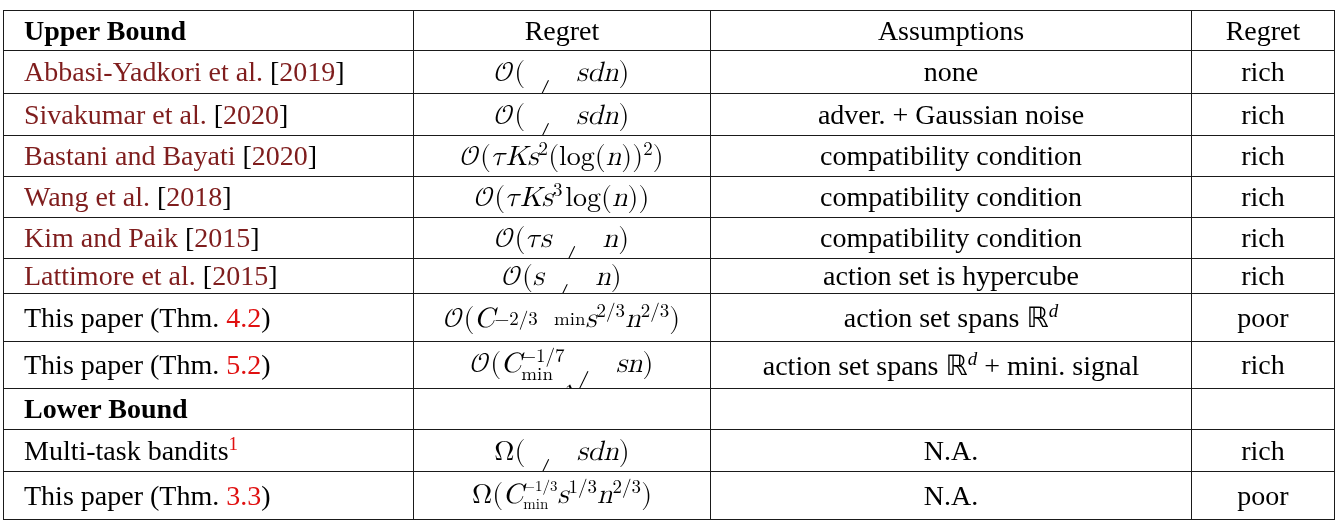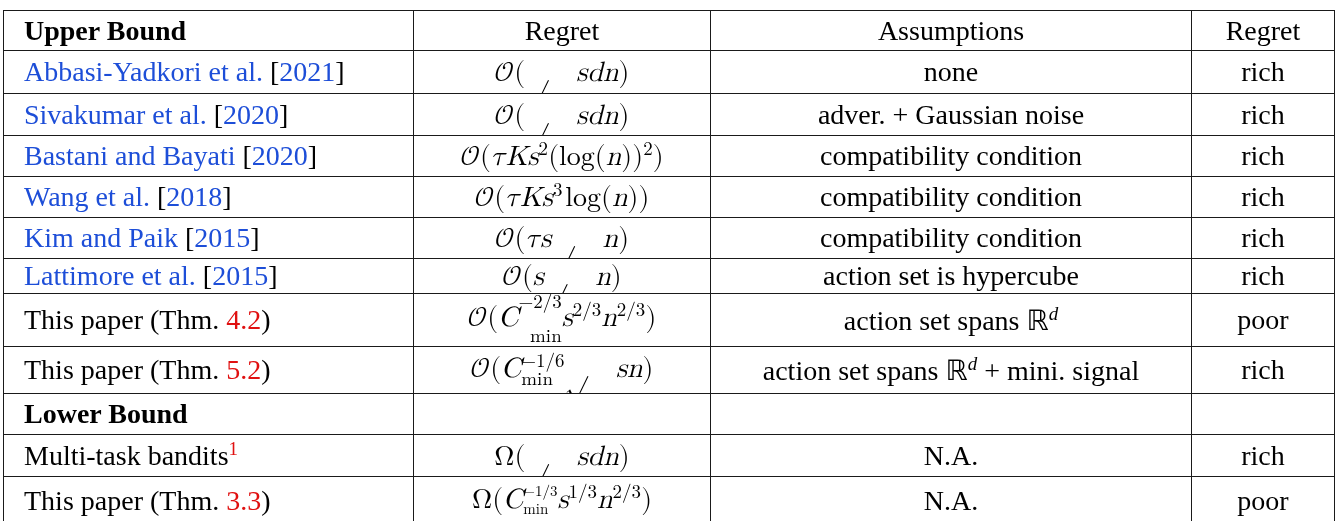--- a/index.html
+++ b/index.html
@@ -6,21 +6,21 @@
   body { width: 1336px; height: 521px; overflow: hidden; position: relative;
          font-family: "Liberation Serif", "DejaVu Serif", serif; color: #000; }
   table.rt { position: absolute; left: 3px; top: 10px; border-collapse: collapse;
              width: 1331px; table-layout: fixed; }
   table.rt td, table.rt th { border: 1.5px solid #1a1a1a; padding: 0 10px; font-size: 28px;
              font-weight: normal; vertical-align: middle; white-space: nowrap; overflow: hidden; }
   col.c1 { width: 410px; } col.c2 { width: 297px; } col.c3 { width: 481px; } col.c4 { width: 143px; }
   .c-left { text-align: left; padding-left: 20px !important; }
   .c-center { text-align: center; }
   .bold { font-weight: bold !important; }
-  .link { color: #1d4ed8; font-family: Liberation Serif, serif; }
+  .link { color: #7f1d1d; font-family: Liberation Serif, serif; }
   .ref { color: #e01010; }
   .math { font-family: "Latin Modern Math", "DejaVu Serif", serif; font-style: normal; }
   .mi { font-style: italic; }
   sup, sub { font-size: 19px; line-height: 0; }
   .sqrt-bar { border-top: 1.5px solid #000; padding-top: 17px; margin-left: 28px; }
   .bb { font-family: "DejaVu Sans", sans-serif; }
 </style>
 </head>
 <body>
 
@@ -33,21 +33,21 @@
     </colgroup>
   <tbody>
       <tr style="height:40px">
     <td class="c-left bold">Upper Bound</td>
     <td class="c-center">Regret</td>
     <td class="c-center">Assumptions</td>
     <td class="c-center">Regret</td>
   </tr>
 
   <tr style="height:43px">
-    <td class="c-left"><span class="link">Abbasi-Yadkori et al.</span><span> [</span><span class="link">2021</span><span>]</span></td>
+    <td class="c-left"><span class="link">Abbasi-Yadkori et al.</span><span> [</span><span class="link">2019</span><span>]</span></td>
     <td class="c-center math"><span>𝒪</span><span>(</span><span>√</span><span class="mi sqrt-bar">sdn</span><span>)</span></td>
     <td class="c-center">none</td>
     <td class="c-center">rich</td>
   </tr>
 
   <tr style="height:42px">
     <td class="c-left"><span class="link">Sivakumar et al.</span><span> [</span><span class="link">2020</span><span>]</span></td>
     <td class="c-center math"><span>𝒪</span><span>(</span><span>√</span><span class="mi sqrt-bar">sdn</span><span>)</span></td>
     <td class="c-center">adver. + Gaussian noise</td>
     <td class="c-center">rich</td>
@@ -76,32 +76,32 @@
 
   <tr style="height:35px">
     <td class="c-left"><span class="link">Lattimore et al.</span><span> [</span><span class="link">2015</span><span>]</span></td>
     <td class="c-center math"><span>𝒪</span><span>(</span><span class="mi">s</span><span>√</span><span class="mi sqrt-bar">n</span><span>)</span></td>
     <td class="c-center">action set is hypercube</td>
     <td class="c-center">rich</td>
   </tr>
 
   <tr style="height:48px">
     <td class="c-left"><span>This paper (Thm. </span><span class="ref">4.2</span><span>)</span></td>
-    <td class="c-center math"><span>𝒪</span><span>(</span><span class="mi">C</span><span style="display:inline-flex;flex-direction:column;vertical-align:middle;line-height:18px;font-size:19px;text-align:right;gap:16px;">
+    <td class="c-center math"><span>𝒪</span><span>(</span><span class="mi">C</span><span style="display:inline-flex;vertical-align:middle;line-height:18px;font-size:19px;text-align:right;gap:16px;">
             <span>−2/3</span>
             <span>min</span>
           </span><span class="mi">s</span><sup>2/3</sup><span class="mi">n</span><sup>2/3</sup><span>)</span></td>
     <td class="c-center"><span>action set spans </span><span class="bb">ℝ</span><sup class="mi">d</sup></td>
     <td class="c-center">poor</td>
   </tr>
 
   <tr style="height:47px">
     <td class="c-left"><span>This paper (Thm. </span><span class="ref">5.2</span><span>)</span></td>
     <td class="c-center math"><span>𝒪</span><span>(</span><span class="mi">C</span><span style="display:inline-flex;flex-direction:column;vertical-align:middle;line-height:18px;font-size:19px;text-align:left;">
-            <span>−1/6</span>
+            <span>−1/7</span>
             <span>min</span>
           </span><span>√</span><span class="mi sqrt-bar">sn</span><span>)</span></td>
     <td class="c-center"><span>action set spans </span><span class="bb">ℝ</span><sup class="mi">d</sup><span> + mini. signal</span></td>
     <td class="c-center">rich</td>
   </tr>
 
   <tr style="height:41px">
     <td class="c-left bold">Lower Bound</td>
     <td></td>
     <td></td>

